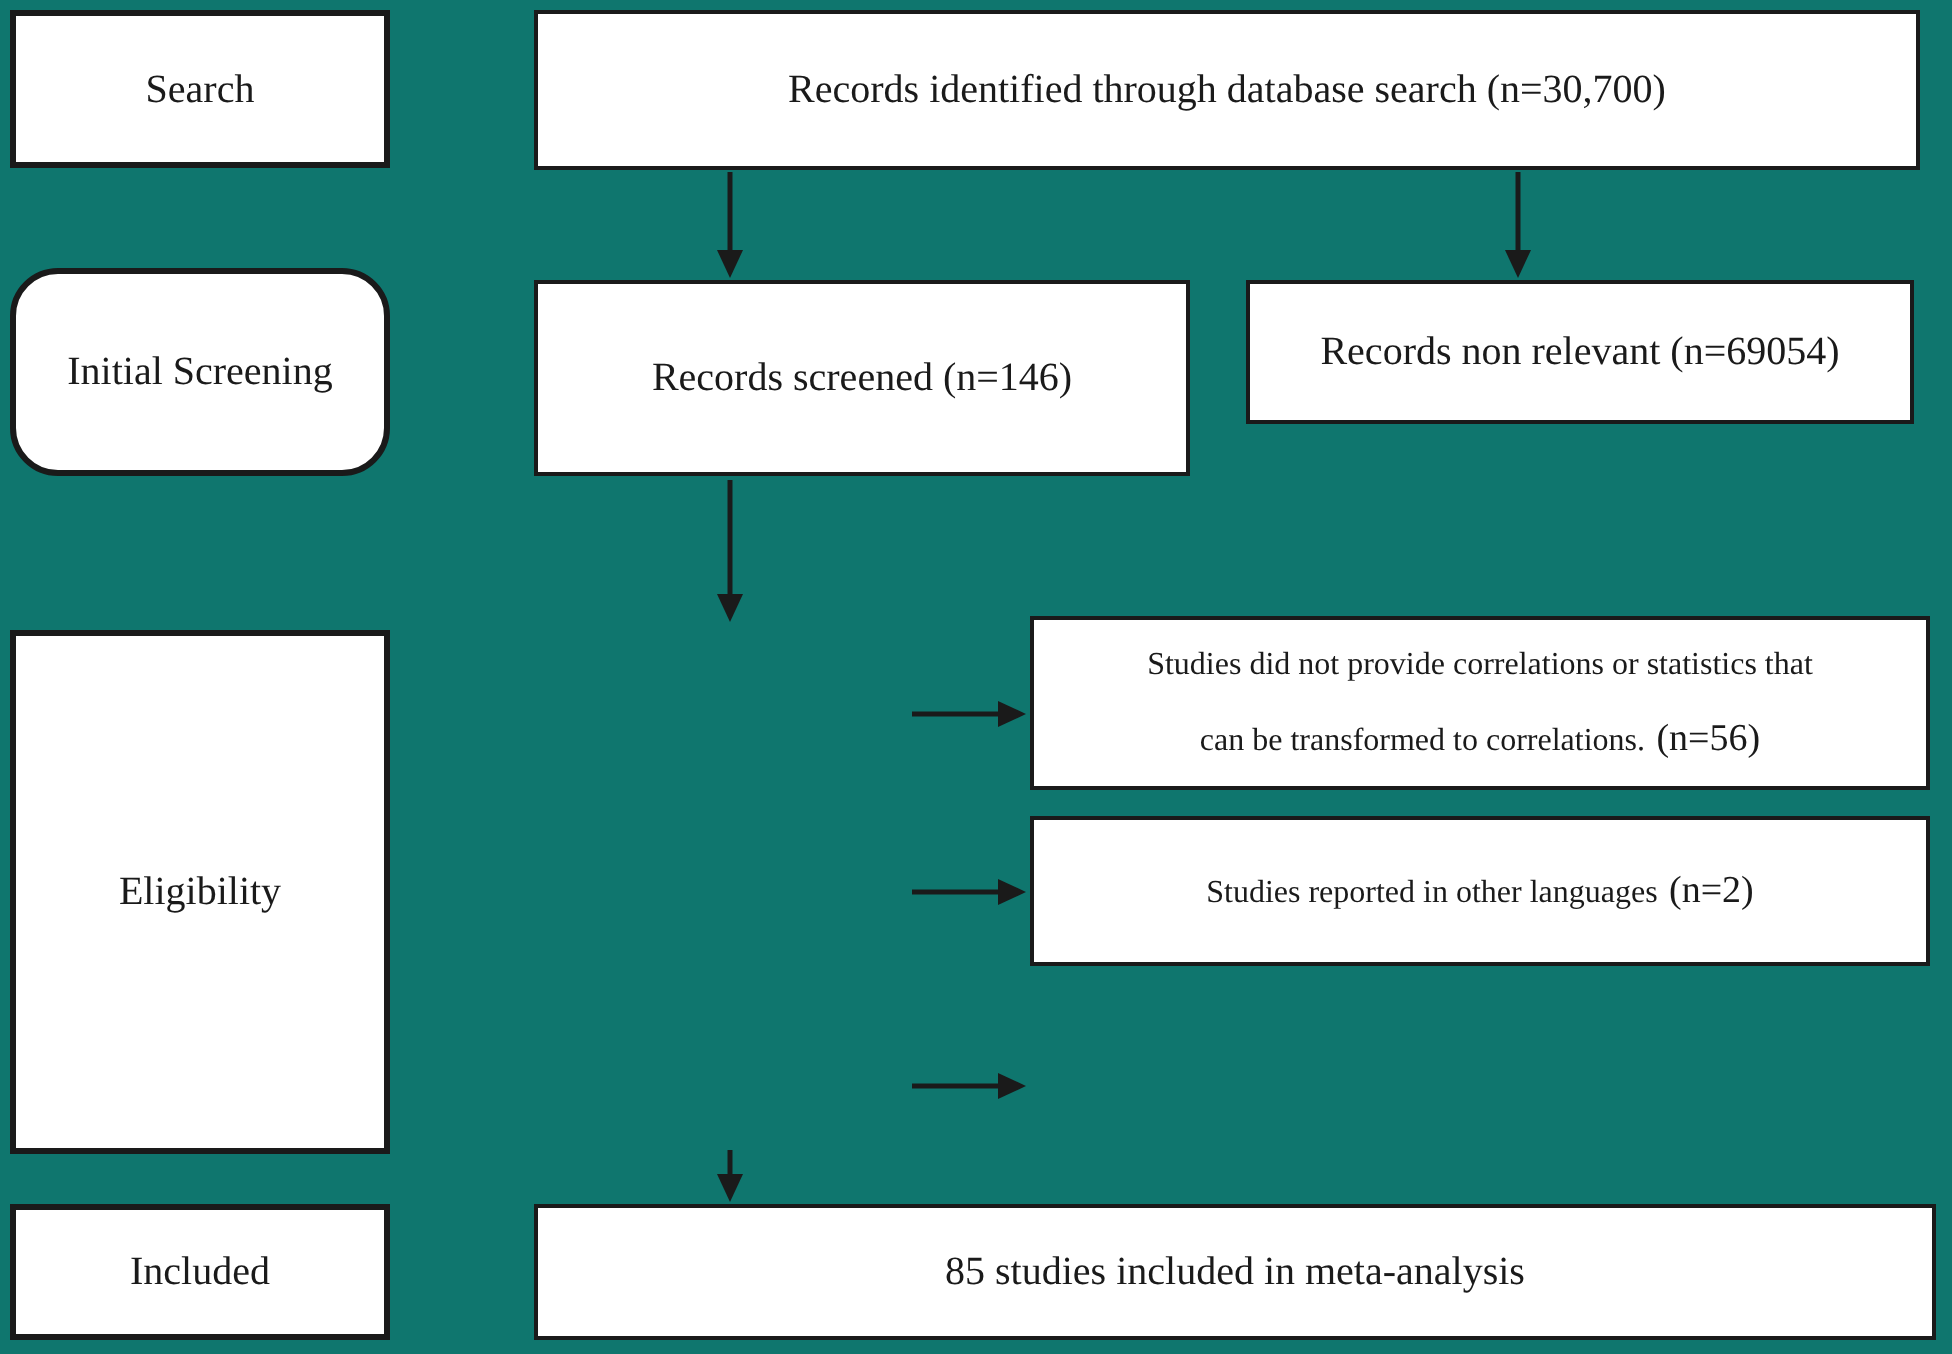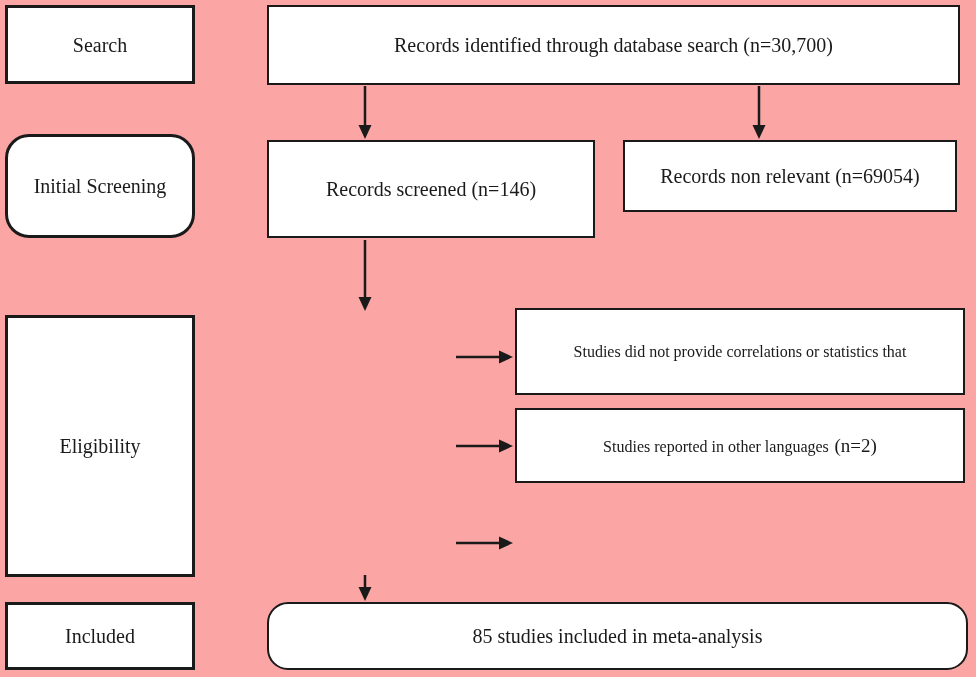--- a/index.html
+++ b/index.html
@@ -11,21 +11,21 @@
     width: 976px;
     height: 677px;
     position: relative;
     font-family: "Liberation Serif", "DejaVu Serif", serif;
     color: #1a1a1a;
   }
   .diagram {
     position: absolute;
     left: 0; top: 0;
     width: 976px; height: 677px;
-    background: #fca5a5;
+    background: #0f766e;
   }
   .box {
     position: absolute;
     background: #ffffff;
     border: 2.5px solid #1a1a1a;
     box-sizing: border-box;
     display: flex;
     flex-direction: column;
     align-items: center;
     justify-content: center;
@@ -73,30 +73,33 @@
 
   <div class="box main-text" style="left:623px; top:140px; width:334px; height:72px;">
     <span>Records non relevant (n=69054)</span>
   </div>
 
 
   <div class="box excl" style="left:515px; top:308px; width:450px; height:87px;">
     <div>
       <span>Studies did not provide correlations or statistics that</span>
     </div>
+    <div>
+      <span>can be transformed to correlations.</span><span class="nval">(n=56)</span>
+    </div>
   </div>
 
   <div class="box excl" style="left:515px; top:408px; width:450px; height:75px;">
     <div>
       <span>Studies reported in other languages</span><span class="nval">(n=2)</span>
     </div>
   </div>
 
 
-  <div class="box main-text" style="left:267px; top:602px; width:701px; height:68px;border-radius:21px;">
+  <div class="box main-text" style="left:267px; top:602px; width:701px; height:68px;">
     <span>85 studies included in meta-analysis</span>
   </div>
 
   <svg class="arrows" width="976" height="677" viewBox="0 0 976 677">
     <g stroke="#1a1a1a" stroke-width="2.5" fill="#1a1a1a">
       <g>
         <line x1="365" y1="86" x2="365" y2="126"></line>
         <polygon points="365,139 358.5,125 371.5,125" stroke="none"></polygon>
       </g>
       <g>

